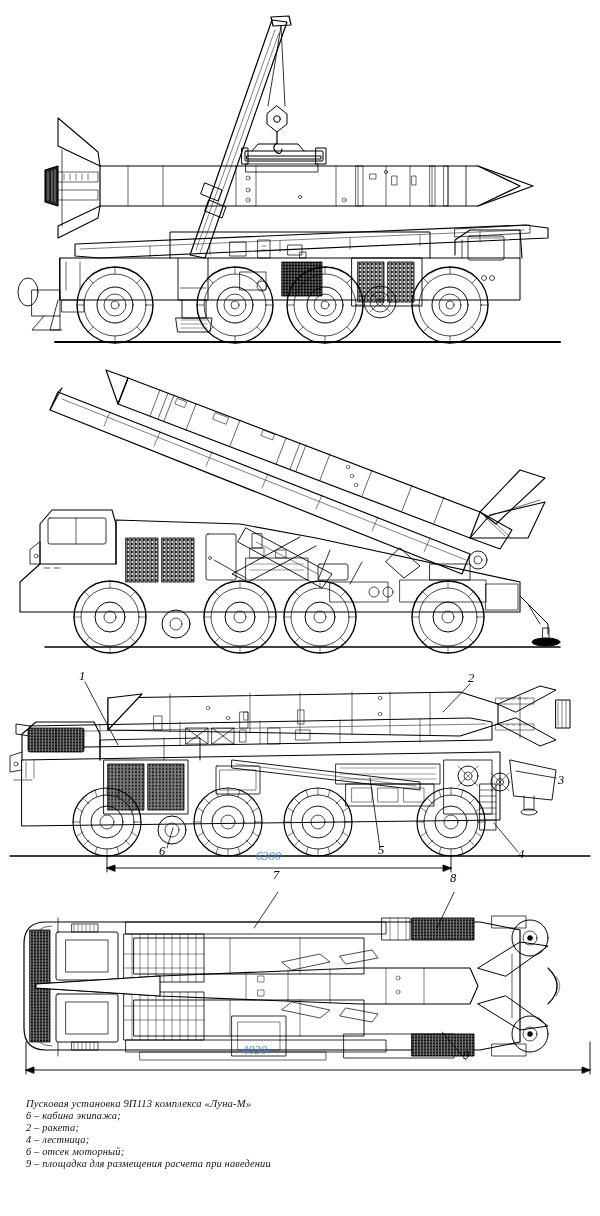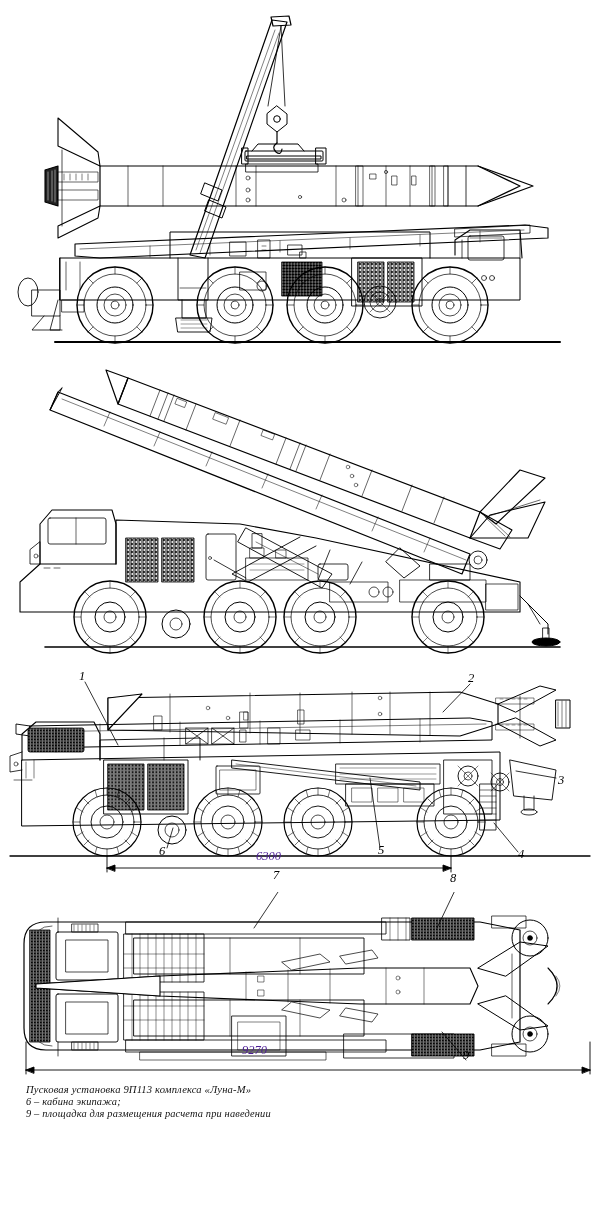--- a/index.html
+++ b/index.html
@@ -28,36 +28,36 @@
     box-sizing:border-box;
   }
   .caption .line{
     font-style:italic;
     font-size:10.4px;
     line-height:11.9px;
     letter-spacing:.15px;
     white-space:nowrap;
     color:#111;
   }
-  .caption .title{font-size:10.6px;}
+  .caption .title{font-size:10.6px;margin-top:14px;}
 
   
   .callout{
     position:absolute;
     font-style:italic;
     font-size:12.5px;
     line-height:1;
     color:#000;
     font-family:"Liberation Serif","DejaVu Serif",serif;
   }
   .dimtext{
     position:absolute;
     font-style:italic;
     font-size:12.5px;
-    color:#4c1d95;
+    color:#3b82f6;
   }
 </style>
 </head>
 <body>
 
 <div class="sheet">
 
   <div class="view" id="view-loading">
     <svg viewBox="0 0 600 352" xmlns="http://www.w3.org/2000/svg" fill="none" stroke="#000" stroke-width="1" stroke-linecap="round" stroke-linejoin="round">
       <defs>
@@ -668,21 +668,24 @@
   <div class="callout" style="left:558px;top:774px;">3</div>
   <div class="callout" style="left:518px;top:848px;">4</div>
   <div class="callout" style="left:378px;top:844px;">5</div>
   <div class="callout" style="left:159px;top:845px;">6</div>
 
   <div class="callout" style="left:273px;top:869px;">7</div>
   <div class="callout" style="left:450px;top:872px;">8</div>
   <div class="callout" style="left:463px;top:1049px;">9</div>
 
   <div class="dimtext" style="left:256px;top:849px;">6300</div>
-  <div class="dimtext" style="left:242px;top:1043px;">9270</div>
+  <div class="dimtext" style="left:242px;top:1043px;">4030</div>
 
   <div class="caption">
     <div class="line title">Пусковая установка 9П113 комплекса «Луна-М»</div>
     <div class="line">6 – кабина экипажа;</div>
+    <div class="line">2 – ракета;</div>
+    <div class="line">4 – лестница;</div>
+    <div class="line">6 – отсек моторный;</div>
     <div class="line">9 – площадка для размещения расчета при наведении</div>
   </div>
 
 </div>
 
 </body></html>

